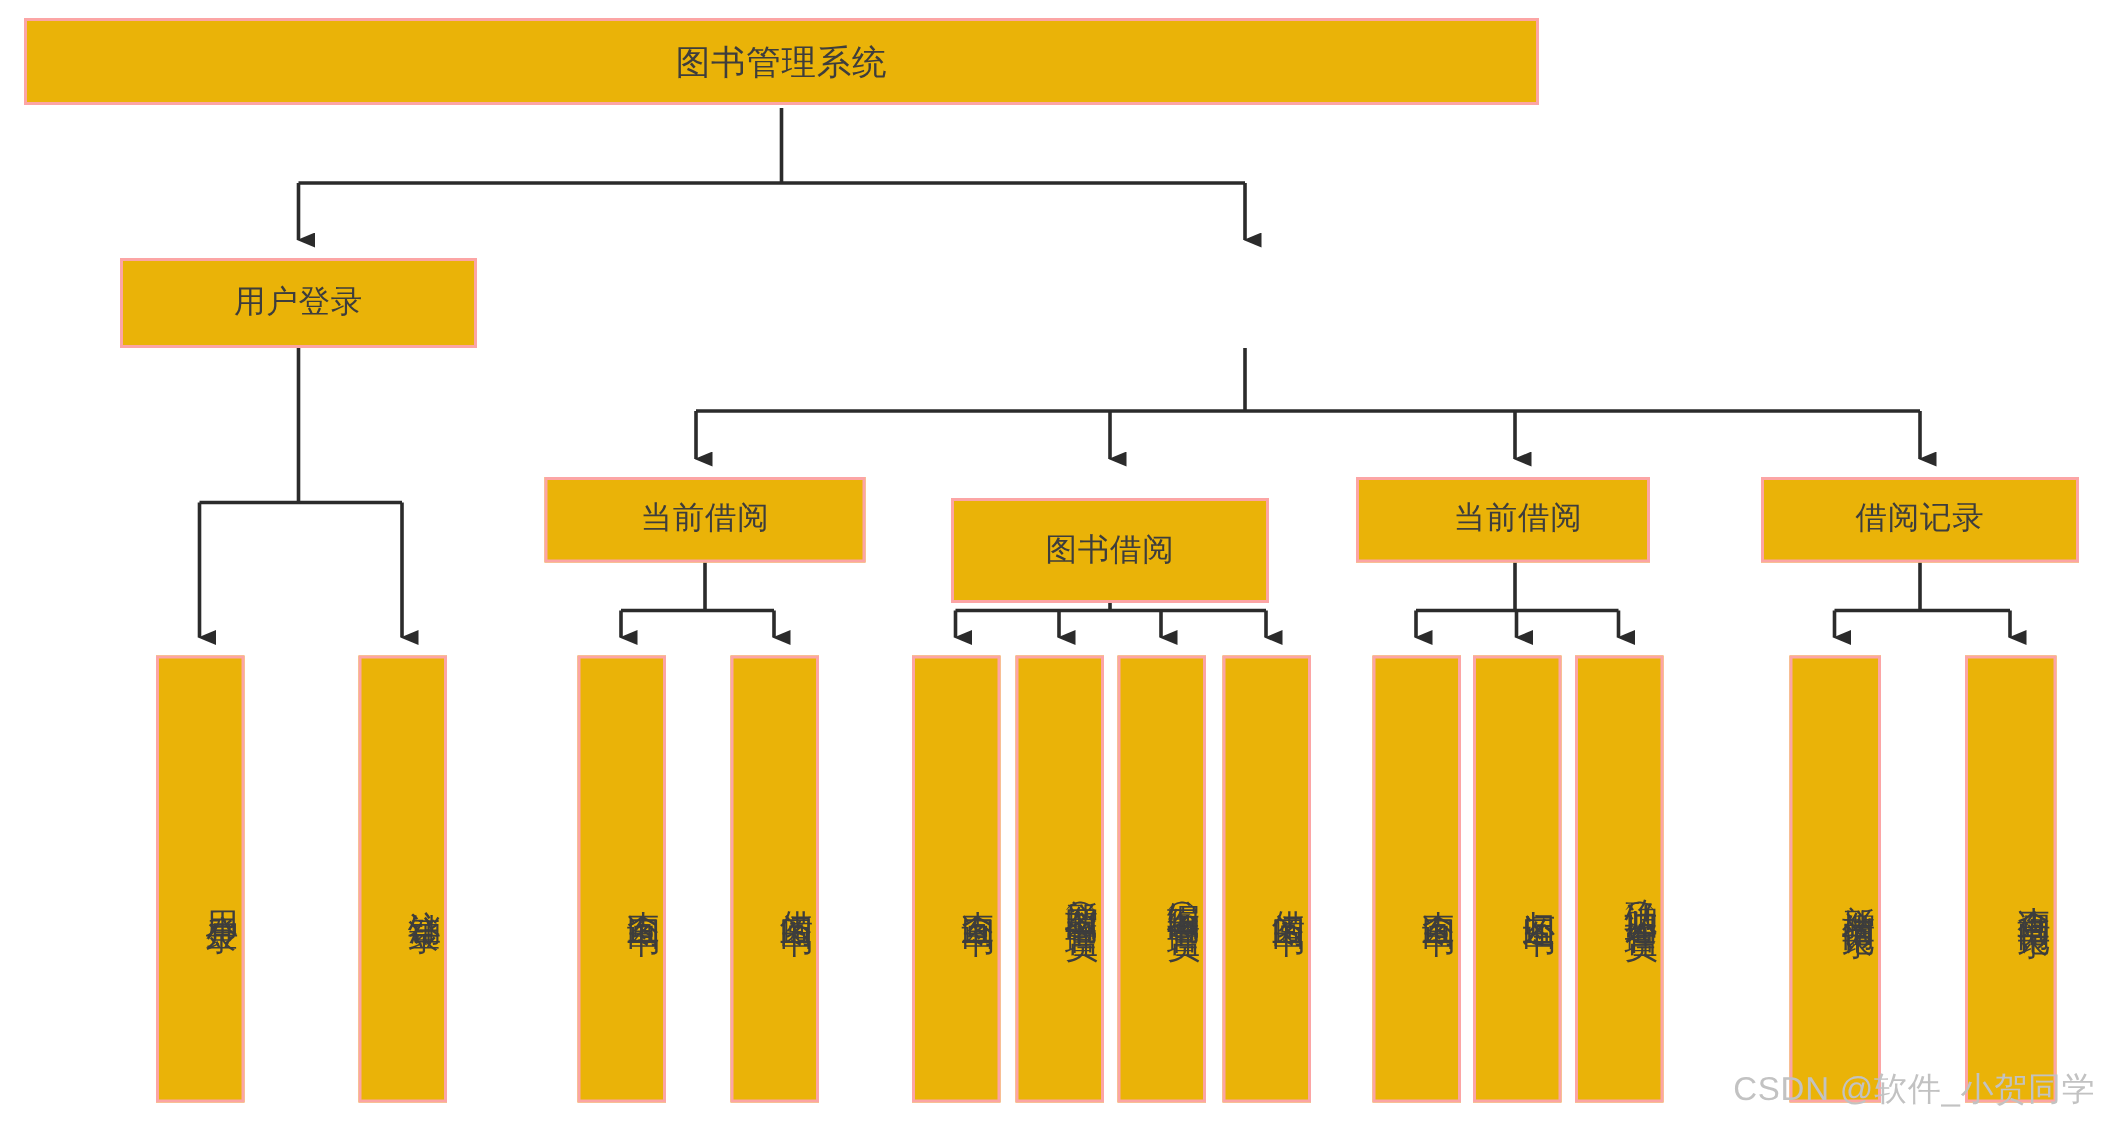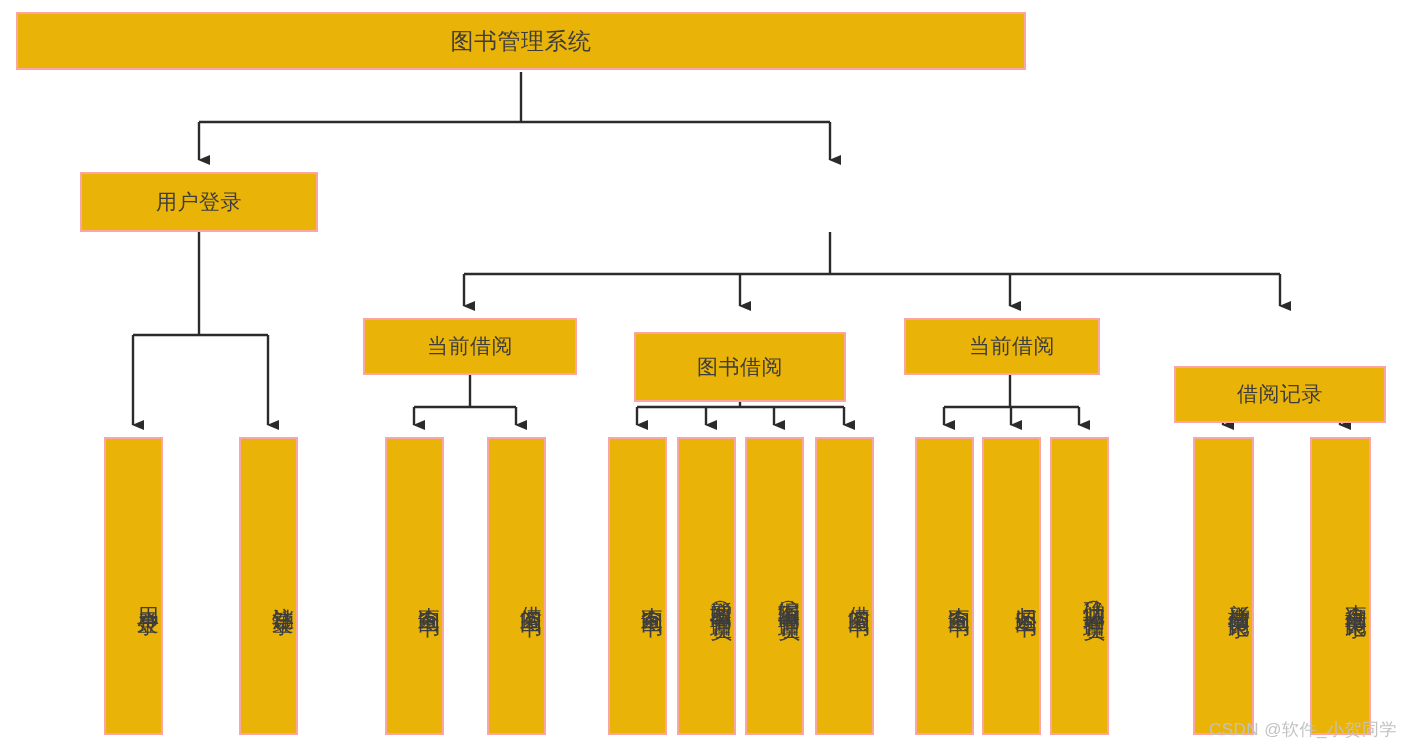--- a/index.html
+++ b/index.html
@@ -49,21 +49,21 @@
     justify-content: center;
     padding-top: 18px;
     font-size: 22px;
     line-height: 1.15;
     letter-spacing: 3px;
   }
   .watermark {
     position: absolute;
     right: 8px;
     bottom: 6px;
-    font-size: 17px;
+    font-size: 22px;
     color: #c2c2c2;
     letter-spacing: 0.5px;
     white-space: nowrap;
     z-index: 5;
     font-family: "Liberation Sans", "DejaVu Sans", sans-serif;
   }
 </style>
 </head>
 <body>
 
@@ -126,21 +126,21 @@
 
   <div class="node-box level-2" style="left:80px; top:172px; width:238px; height:60px;">用户登录</div>
 
 
   <div class="node-box level-3" style="left:363px; top:318px; width:214px; height:57px;">当前借阅</div>
 
   <div class="node-box level-3" style="left:634px; top:332px; width:212px; height:70px;">图书借阅</div>
 
   <div class="node-box level-3" style="left:904px; top:318px; width:196px; height:57px;padding-left:20px;">当前借阅</div>
 
-  <div class="node-box level-3" style="left:1174px; top:318px; width:212px; height:57px;margin-top:48px;">借阅记录</div>
+  <div class="node-box level-3" style="left:1174px; top:318px; width:212px; height:57px;">借阅记录</div>
 
   <div class="node-box leaf" style="left:104px; top:437px; width:59px; height:298px;">用户登录</div>
 
   <div class="node-box leaf" style="left:239px; top:437px; width:59px; height:298px;">注销登录</div>
 
   <div class="node-box leaf" style="left:385px; top:437px; width:59px; height:298px;">查询图书</div>
 
   <div class="node-box leaf" style="left:487px; top:437px; width:59px; height:298px;">借阅图书</div>
 
   <div class="node-box leaf" style="left:608px; top:437px; width:59px; height:298px;">查询图书</div>

